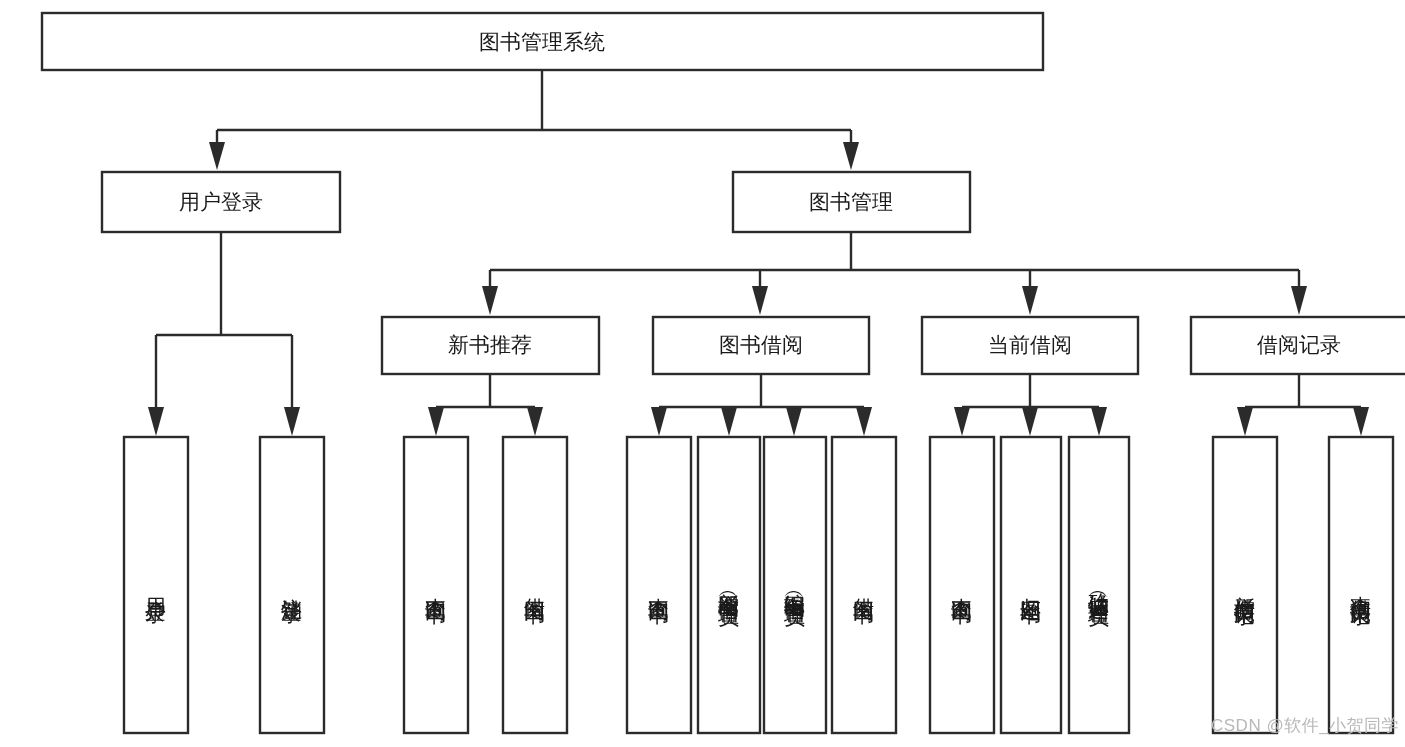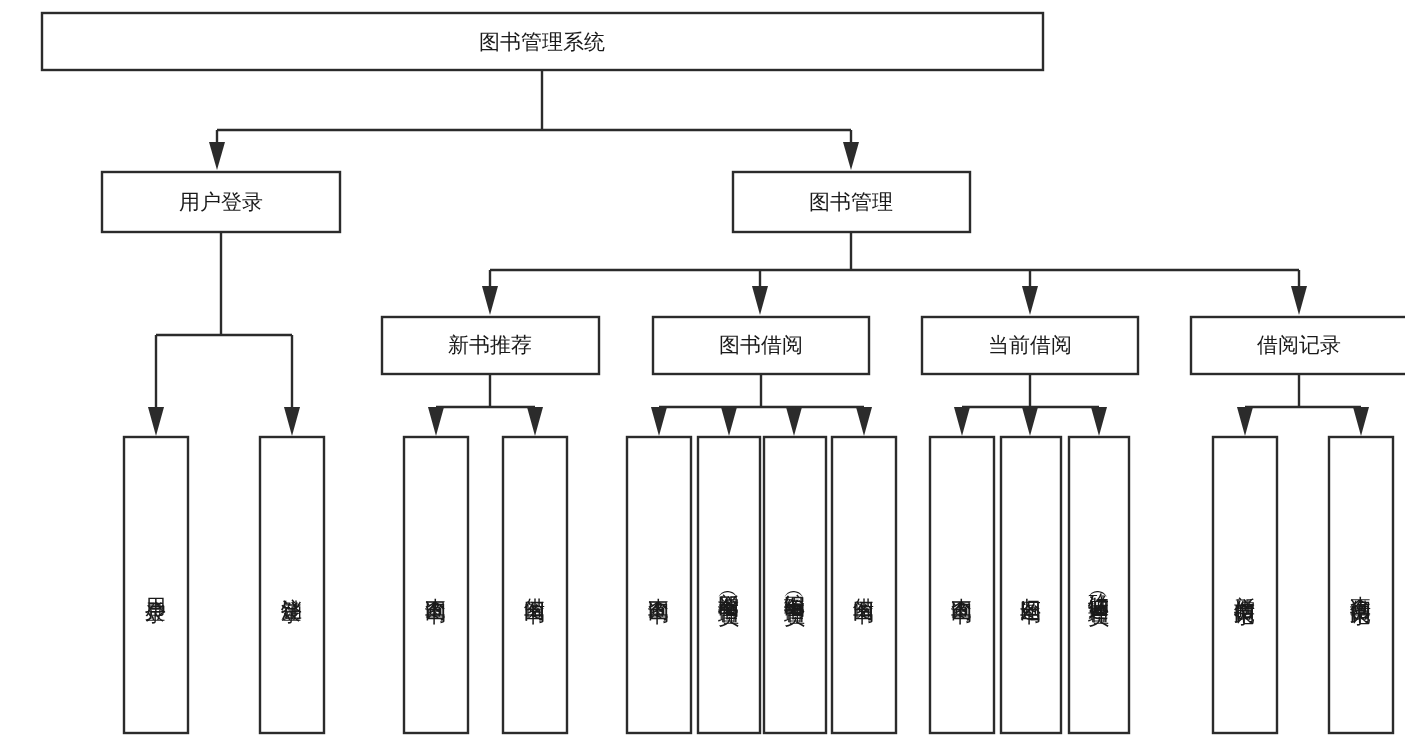--- a/index.html
+++ b/index.html
@@ -214,14 +214,15 @@
   <div class="node-label-v" style="left:743px; top:437px; width:62px; height:296px;">编辑图书（管理员）</div>
   <div class="node-label-v" style="left:811px; top:437px; width:64px; height:296px;">借阅图书</div>
 
   <div class="node-label-v" style="left:909px; top:437px; width:64px; height:296px;">查询图书</div>
   <div class="node-label-v" style="left:980px; top:437px; width:60px; height:296px;">归还图书</div>
   <div class="node-label-v" style="left:1048px; top:437px; width:60px; height:296px;">确认归还（管理员）</div>
 
   <div class="node-label-v" style="left:1192px; top:437px; width:64px; height:296px;">新增借阅记录</div>
   <div class="node-label-v" style="left:1308px; top:437px; width:64px; height:296px;">查询借阅记录</div>
 
+  <div class="watermark" style="left:1190px; top:714px;">CSDN @软件_小贺同学</div>
 
 </div>
 
 </body></html>

